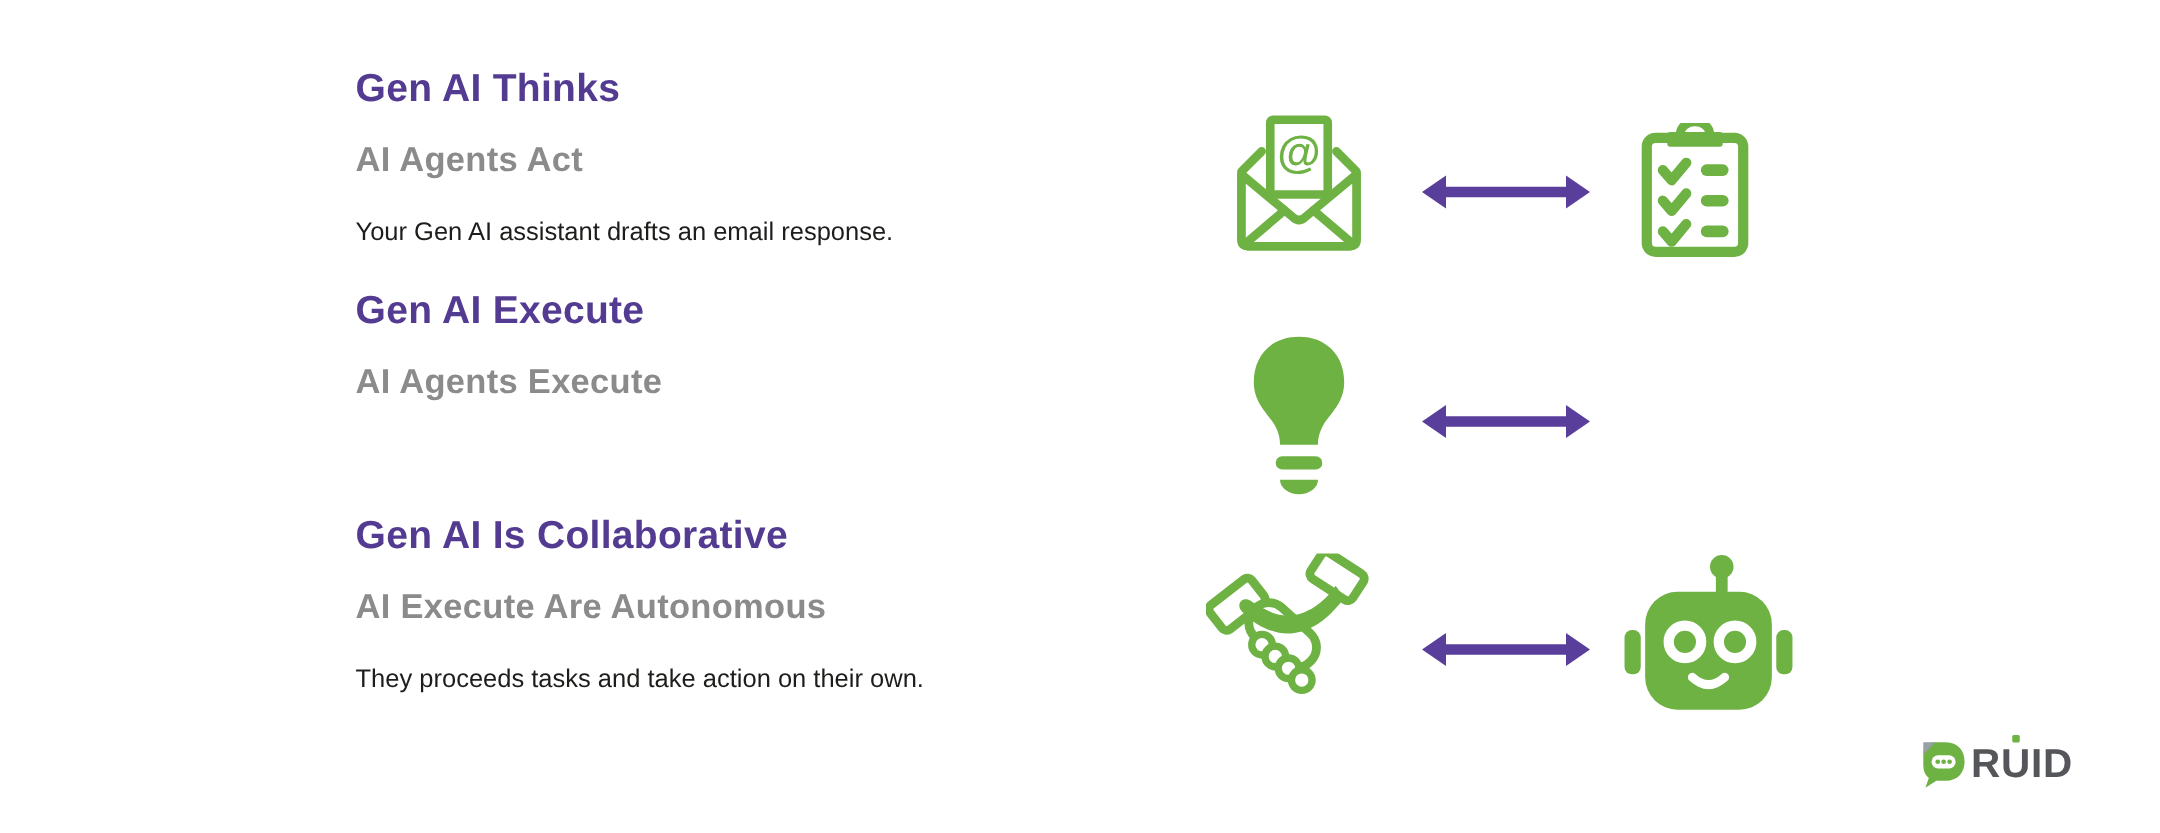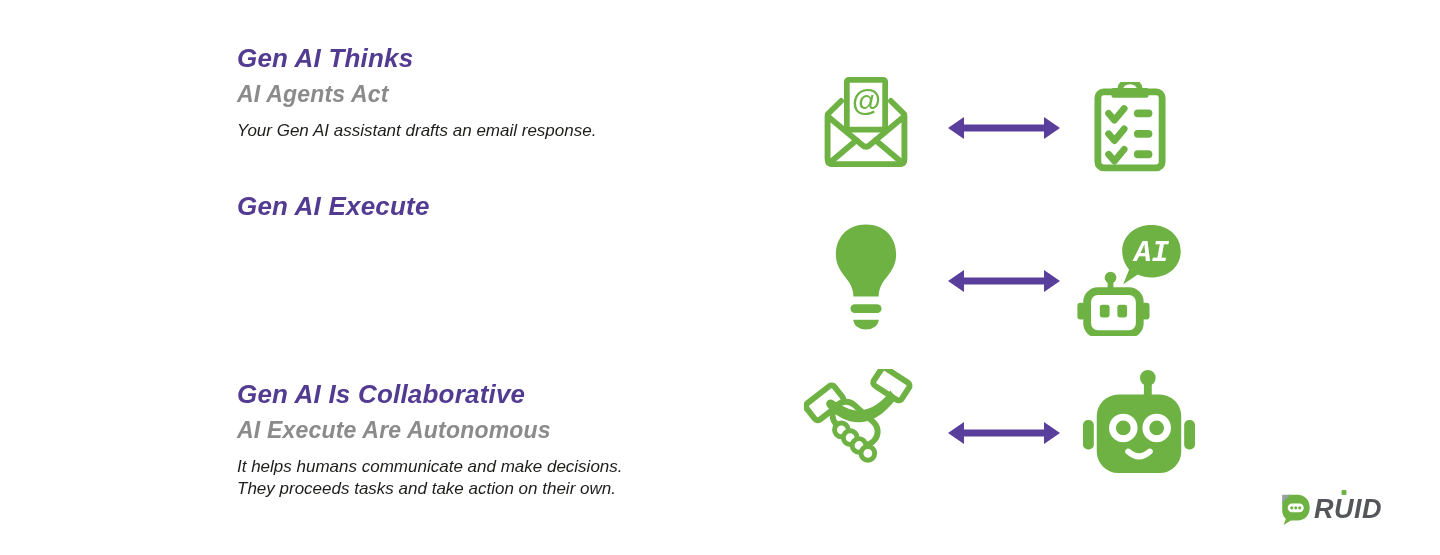--- a/index.html
+++ b/index.html
@@ -1,27 +1,27 @@
 <!DOCTYPE html>
 <html><head>
 <meta charset="utf-8">
 <style>
   html,body{margin:0;padding:0;}
   body{
     width:1440px;height:555px;background:#ffffff;position:relative;
     font-family:"Liberation Sans",sans-serif;overflow:hidden;
   }
-  .canvas{position:absolute;inset:0;font-style:italic;}
+  .canvas{position:absolute;inset:0;}
   .section{position:absolute;left:237px;}
   #section-1{top:42px;}
   #section-2{top:190px;}
-  #section-3{top:378px;}
+  #section-3{top:340px;}
   .h-gen{font-size:26px;line-height:32px;font-weight:bold;color:#533B92;letter-spacing:.2px;white-space:nowrap;}
-  .h-agents{font-size:23px;line-height:28px;font-weight:bold;color:#8B8B8B;letter-spacing:.2px;margin-top:6px;white-space:nowrap;}
-  .body-text{font-size:17px;line-height:22px;color:#1D1D1B;margin-top:12px;}
+  .h-agents{font-size:23px;line-height:28px;font-weight:bold;color:#8B8B8B;letter-spacing:.2px;margin-top:18px;white-space:nowrap;}
+  .body-text{font-size:17px;line-height:22px;color:#1D1D1B;margin-top:24px;}
   .body-text div{white-space:nowrap;}
   .icon{position:absolute;}
   #icon-email{left:818px;top:76px;}
   #icon-arrow-1{left:948px;top:115px;}
   #icon-clipboard{left:1093px;top:82px;}
   #icon-bulb{left:831px;top:222px;}
   #icon-arrow-2{left:948px;top:268px;}
   #icon-robot-ai{left:1076px;top:221px;}
   #icon-handshake{left:804px;top:369px;}
   #icon-arrow-3{left:948px;top:420px;}
@@ -44,27 +44,27 @@
   <div class="section" id="section-1">
     <div class="h-gen">Gen AI Thinks</div>
     <div class="h-agents">AI Agents Act</div>
     <div class="body-text">
       <div>Your Gen AI assistant drafts an email response.</div>
     </div>
   </div>
 
   <div class="section" id="section-2">
     <div class="h-gen">Gen AI Execute</div>
+    <div class="h-agents">AI Agents Execute</div>
   </div>
 
   <div class="section" id="section-3">
     <div class="h-gen">Gen AI Is Collaborative</div>
     <div class="h-agents">AI Execute Are Autonomous</div>
     <div class="body-text">
-      <div>It helps humans communicate and make decisions.</div>
       <div>They proceeds tasks and take action on their own.</div>
     </div>
   </div>
 
   <div class="icon" id="icon-email">
     <svg width="96" height="92" viewBox="0 0 100 96">
       <path d="M24,26 L10,40 L10,88 Q10,92 15,92 L85,92 Q90,92 90,88 L90,40 L76,26" class="wf gs" stroke-width="6" stroke-linejoin="round" stroke-linecap="round"></path>
       <rect x="30" y="4" width="40" height="52" rx="2" class="wf gs" stroke-width="6"></rect>
       <text x="50" y="37" text-anchor="middle" font-size="31" font-weight="bold" class="gf" style="font-family:'Liberation Sans',sans-serif">@</text>
       <path d="M10,42 L46,72 Q50,75.5 54,72 L90,42 L90,86 Q90,92 84,92 L16,92 Q10,92 10,86 Z" class="wf gs" stroke-width="6" stroke-linejoin="round"></path>
@@ -103,33 +103,20 @@
   </div>
 
   <div class="icon" id="icon-arrow-2">
     <svg width="112" height="26" viewBox="0 0 112 26">
       <line x1="13" y1="13" x2="99" y2="13" class="ps" stroke-width="7"></line>
       <polygon points="16,2 0,13 16,24" class="pf"></polygon>
       <polygon points="96,2 112,13 96,24" class="pf"></polygon>
     </svg>
   </div>
 
-  <div class="icon" id="icon-robot-ai">
-    <svg width="110" height="115" viewBox="0 0 110 118">
-      <path d="M76,4 C93,4 106,15 106,31 C106,47 93,58 76,58 C71,58 66,57 62,55 L47,65 L53,50 C49,45 46,39 46,31 C46,15 59,4 76,4 Z" class="gf"></path>
-      <text x="76" y="41" text-anchor="middle" font-size="30" font-weight="bold" fill="#ffffff" style="font-family:'Liberation Mono',monospace">AI</text>
-      <circle cx="34" cy="58" r="6" class="gf"></circle>
-      <rect x="31" y="61" width="6" height="13" class="gf"></rect>
-      <rect x="0" y="84" width="8" height="17" rx="3" class="gf"></rect>
-      <rect x="66" y="84" width="8" height="17" rx="3" class="gf"></rect>
-      <rect x="10" y="72" width="54" height="44" rx="11" class="wf gs" stroke-width="8"></rect>
-      <rect x="23" y="86" width="10" height="13" rx="2.5" class="gf"></rect>
-      <rect x="41" y="86" width="10" height="13" rx="2.5" class="gf"></rect>
-    </svg>
-  </div>
 
   <div class="icon" id="icon-handshake">
     <svg width="112" height="102" viewBox="0 0 114 104">
       <g class="wf gs" stroke-width="6" stroke-linejoin="round">
         <rect x="3" y="24" width="36" height="21" rx="4" transform="rotate(-38 21 34.5)"></rect>
         <rect x="72" y="5" width="34" height="21" rx="4" transform="rotate(33 89 15.5)"></rect>
       </g>
       <rect x="26" y="42" width="52" height="27" rx="13" transform="rotate(42 52 55.5)" class="wf gs" stroke-width="6"></rect>
       <g class="wf gs" stroke-width="5">
         <circle cx="38" cy="62" r="7"></circle>

